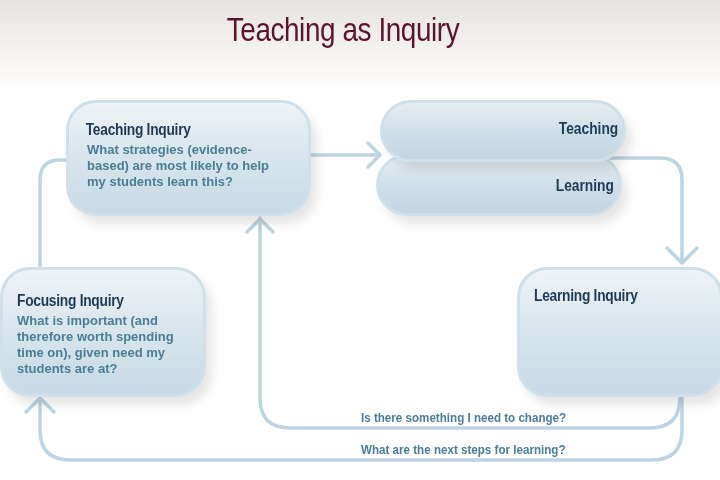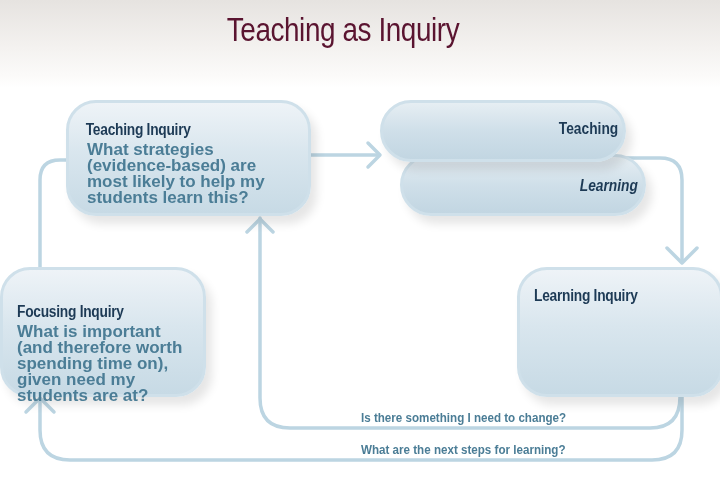--- a/index.html
+++ b/index.html
@@ -27,34 +27,34 @@
     box-shadow: 6px 8px 10px rgba(0,0,0,0.10);
   }
   .box .heading {
     font-weight: bold; color: #1d3a55;
     font-size: 16px; letter-spacing: -0.3px;
     display: block;
     transform: scaleX(0.86);
   }
   .box .body {
     font-weight: bold; color: #4b7d96;
-    font-size: 17px; line-height: 16px;
+    font-size: 13px; line-height: 16px;
     display: block; margin-top: 3px;
   }
   #teaching-inquiry { left: 66px; top: 100px; width: 245px; height: 116px; border-radius: 30px; padding-top: 18px; }
-  #focusing-inquiry { left: 0px; top: 267px; width: 206px; height: 130px; border-radius: 30px; padding-top: 33px; }
+  #focusing-inquiry { left: 0px; top: 267px; width: 206px; height: 130px; border-radius: 30px; padding-top: 22px; }
   #learning-inquiry { left: 517px; top: 267px; width: 206px; height: 130px; border-radius: 30px; padding-top: 17px; }
   .pill {
     position: absolute; box-sizing: border-box;
     border: 3px solid #cfe0ea;
     background: linear-gradient(to bottom, #e6eef3 0%, #cfdfe9 50%, #c2d6e2 100%);
     box-shadow: 6px 8px 10px rgba(0,0,0,0.10);
     border-radius: 32px; text-align: right;
   }
-  #pill-learning { left: 400px; top: 154px; width: 246px; height: 62px; padding-top: 20px; font-style: italic; }
+  #pill-learning { left: 376px; top: 154px; width: 246px; height: 62px; padding-top: 20px; }
   #pill-teaching { left: 380px; top: 100px; width: 246px; height: 62px; padding-top: 17px; }
   .pill .pill-label {
     font-weight: bold; color: #1d3a55; font-size: 16px;
     display: inline-block; transform: scaleX(0.86);
   }
   .loop-label {
     position: absolute; font-weight: bold; color: #4b7d96; font-size: 13.5px;
     transform: scaleX(0.86); transform-origin: 0 0; white-space: nowrap;
   }
   #loop-change { left: 361px; top: 410px; }

